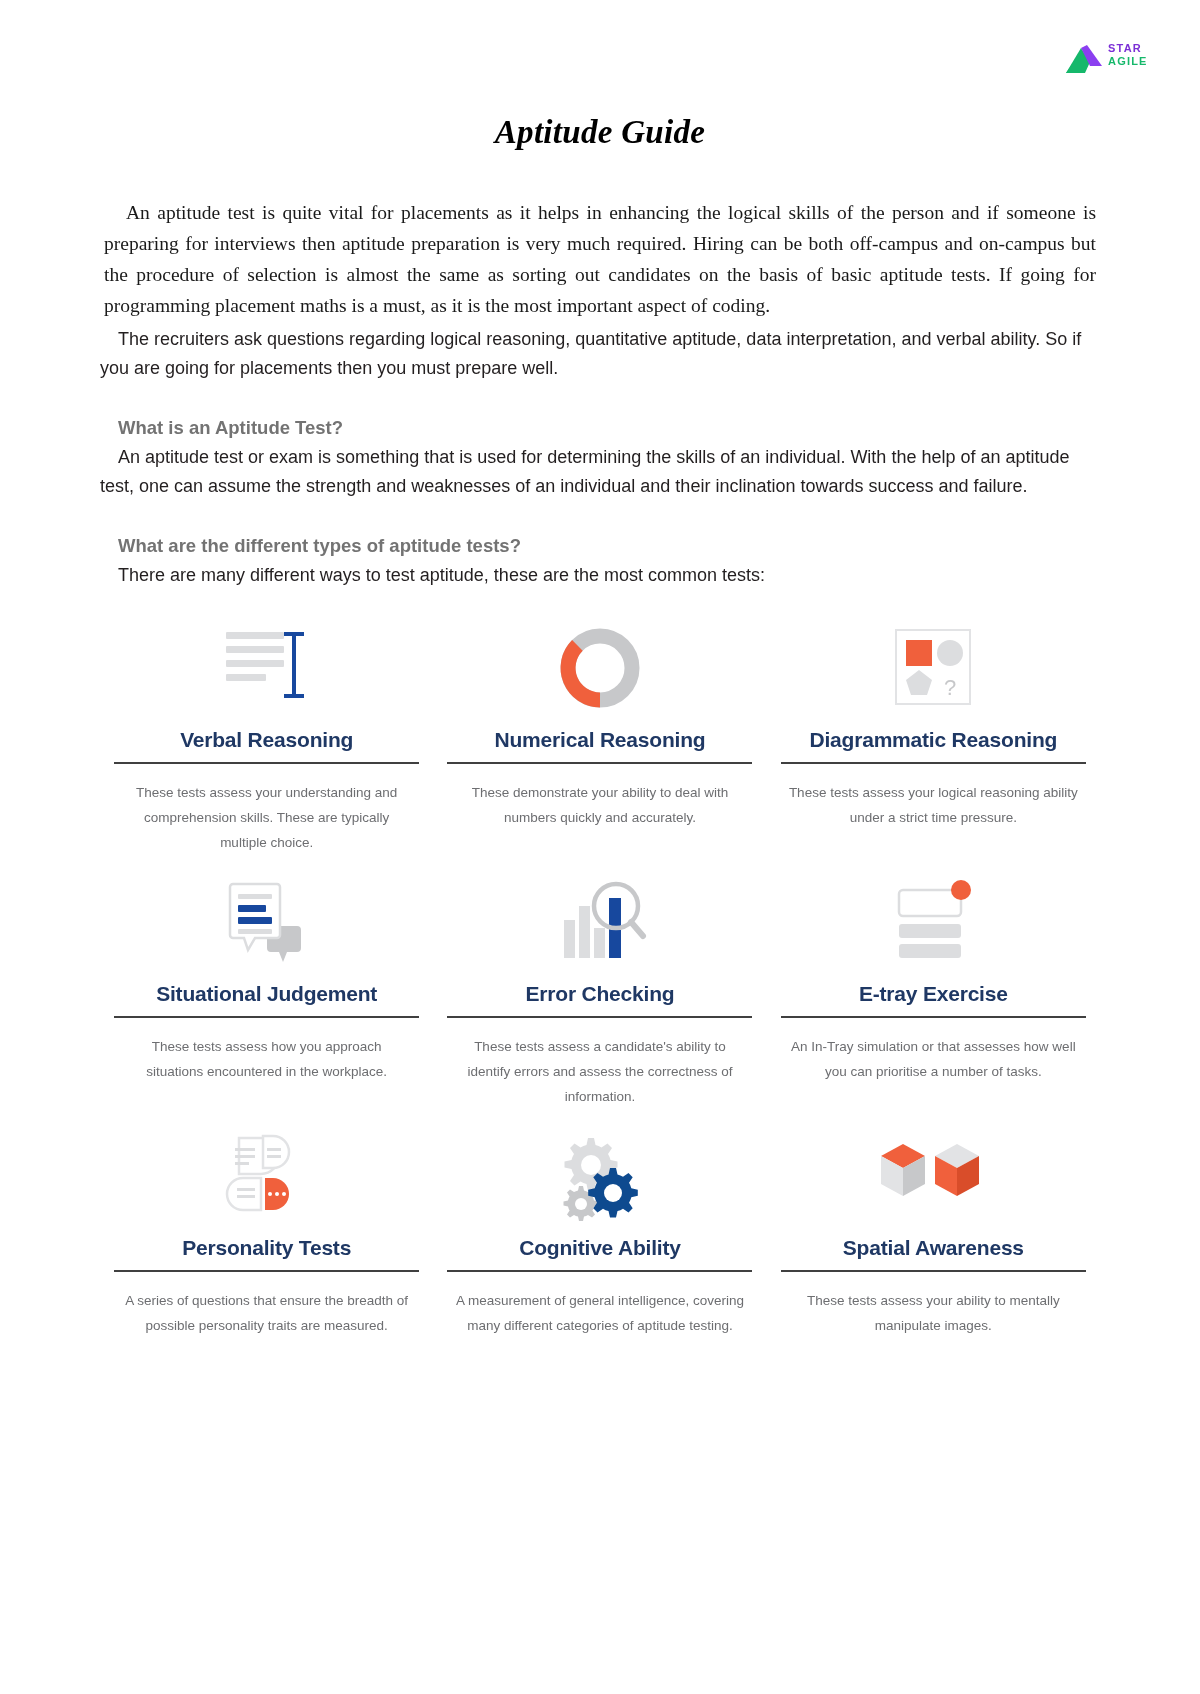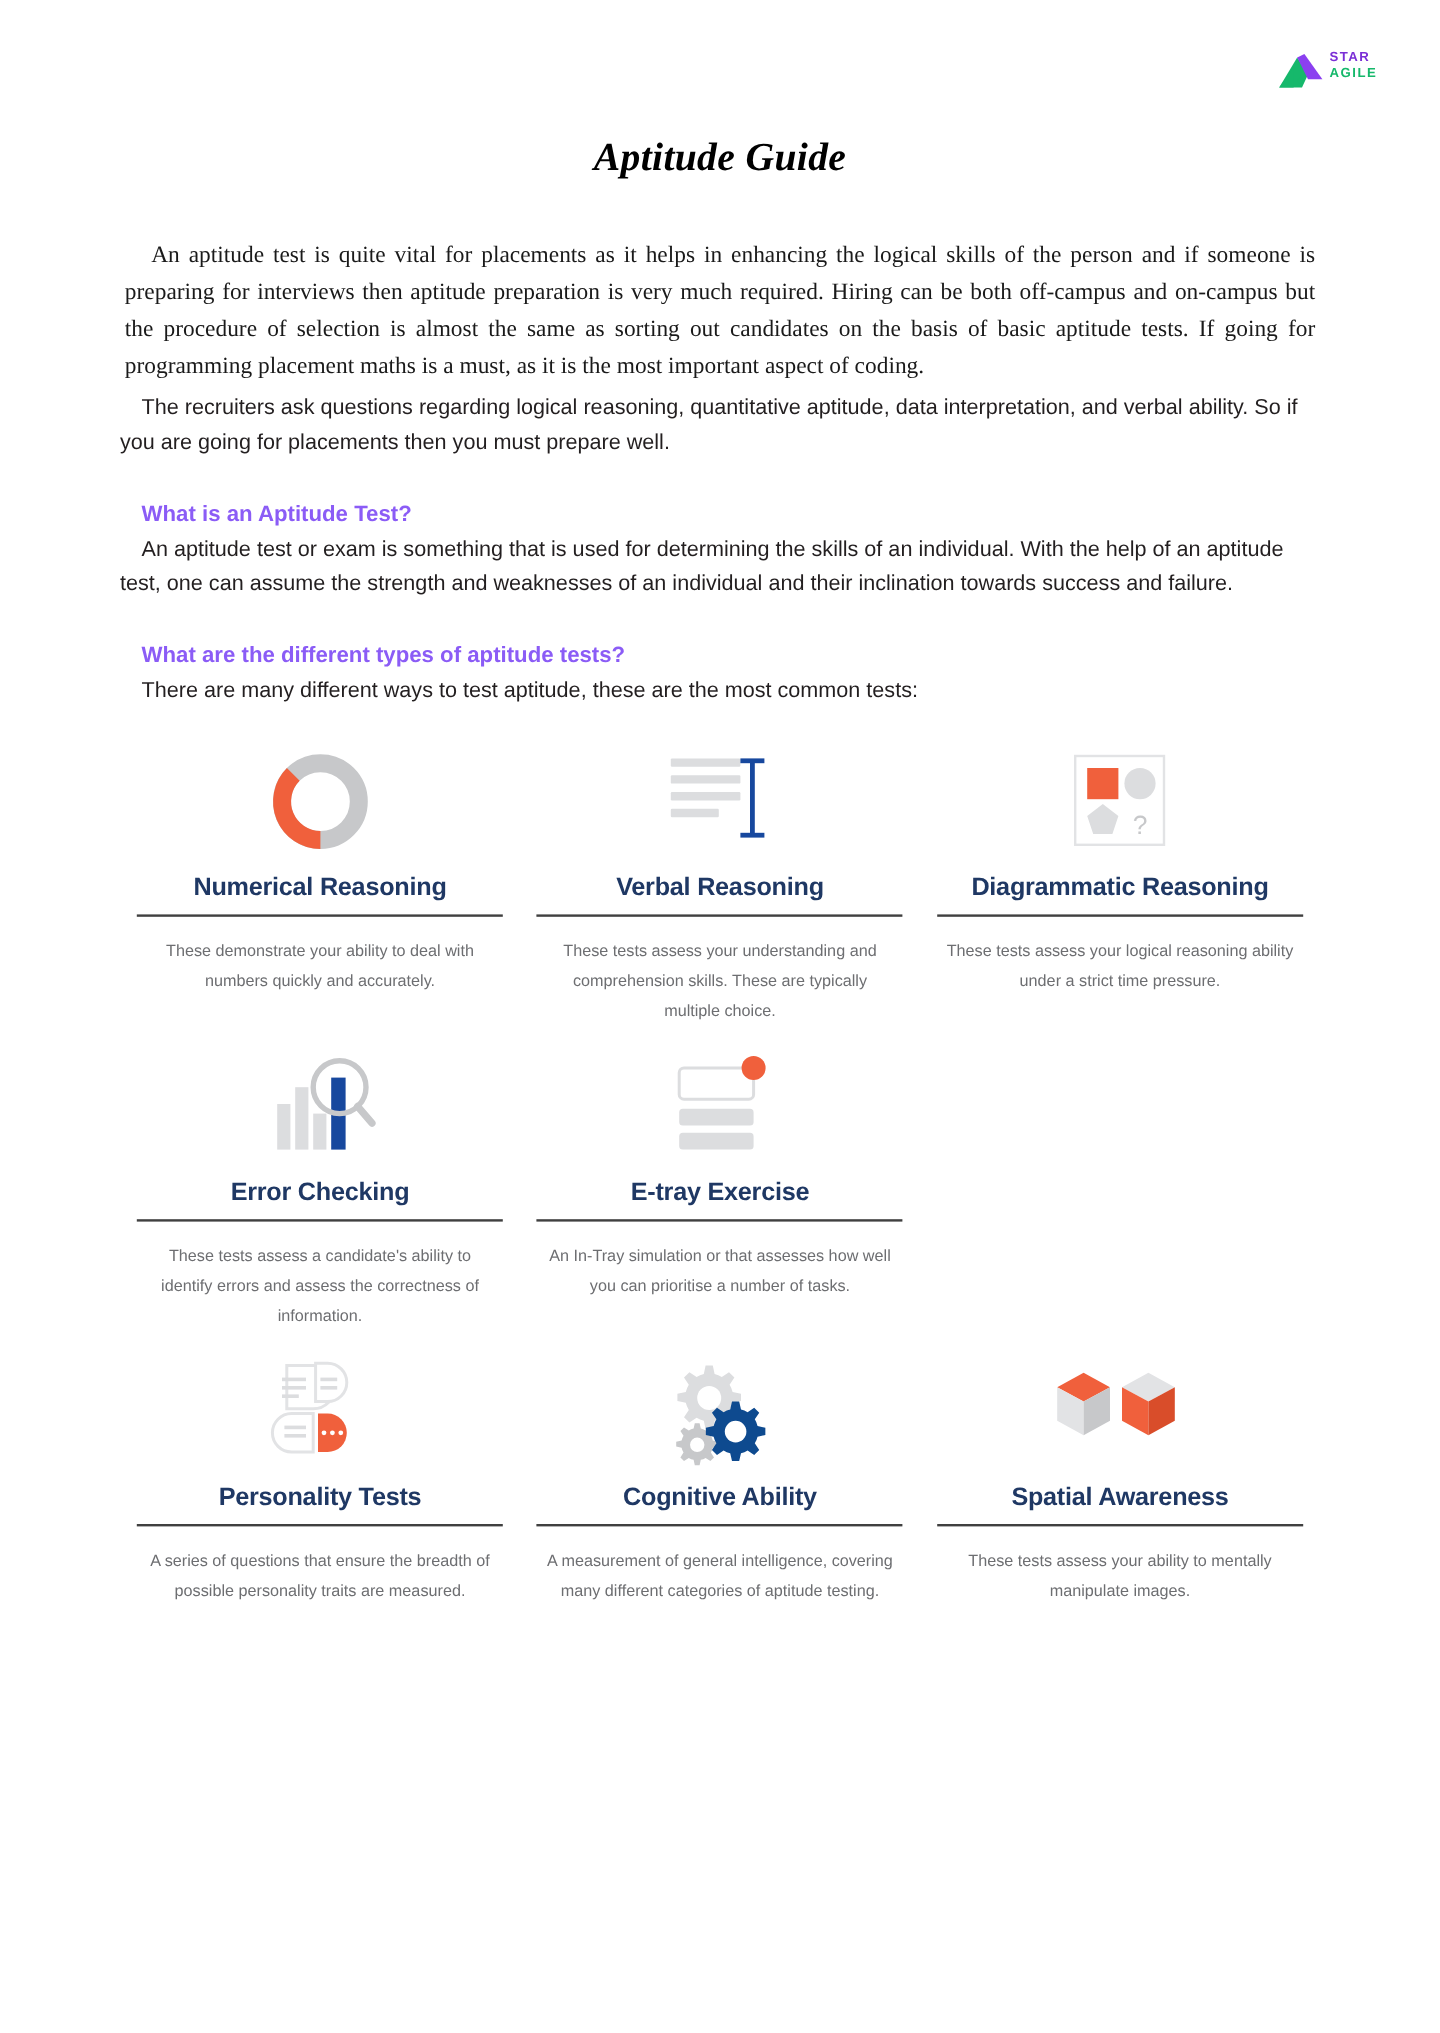--- a/index.html
+++ b/index.html
@@ -73,21 +73,21 @@
     font-size: 18px;
     line-height: 29px;
     color: #231f20;
     margin: 0;
     text-indent: 18px;
   }
   .heading-sans {
     font-family: "Liberation Sans", sans-serif;
     font-size: 18.5px;
     font-weight: bold;
-    color: #8b5cf6;
+    color: #737373;
     margin: 0;
     padding-left: 18px;
   }
 
   .block-intro   { margin-top: 46px; }
   .block-second  { }
   .block-q1-head { margin-top: 34px; }
   .block-q1-body { margin-top: 4px; }
   .block-q2-head { margin-top: 34px; }
   .block-q2-body { margin-top: 4px; }
@@ -176,66 +176,81 @@
   <h2 class="heading-sans block-q1-head">What is an Aptitude Test?</h2>
   <p class="para-sans block-q1-body">An aptitude test or exam is something that is used for determining the skills of an individual. With the help of an aptitude test, one can assume the strength and weaknesses of an individual and their inclination towards success and failure.</p>
 
   <h2 class="heading-sans block-q2-head">What are the different types of aptitude tests?</h2>
   <p class="para-sans block-q2-body">There are many different ways to test aptitude, these are the most common tests:</p>
 
   <div class="cards row1">
 
     <div class="card">
       <div class="card-icon">
-        <svg width="96" height="92" viewBox="0 0 96 92">
-          <circle cx="48" cy="46" r="32" fill="none" stroke="#c7c8ca" stroke-width="15"></circle>
-          <path d="M48 78 A32 32 0 0 1 25.4 23.4" fill="none" stroke="#f0603c" stroke-width="15"></path>
-        </svg>
-      </div>
-      <div class="card-title">Numerical Reasoning</div>
-      <div class="card-rule"></div>
-      <div class="card-desc">These demonstrate your ability to deal with numbers quickly and accurately.</div>
-    </div>
-
-    <div class="card">
-      <div class="card-icon">
         <svg width="110" height="92" viewBox="0 0 110 92">
           <rect x="14" y="10" width="58" height="7" rx="1" fill="#dcdddf"></rect>
           <rect x="14" y="24" width="58" height="7" rx="1" fill="#dcdddf"></rect>
           <rect x="14" y="38" width="58" height="7" rx="1" fill="#dcdddf"></rect>
           <rect x="14" y="52" width="40" height="7" rx="1" fill="#dcdddf"></rect>
           <rect x="80" y="12" width="4" height="62" fill="#17489e"></rect>
           <rect x="72" y="10" width="20" height="4" fill="#17489e"></rect>
           <rect x="72" y="72" width="20" height="4" fill="#17489e"></rect>
         </svg>
       </div>
       <div class="card-title">Verbal Reasoning</div>
       <div class="card-rule"></div>
       <div class="card-desc">These tests assess your understanding and comprehension skills. These are typically multiple choice.</div>
     </div>
 
     <div class="card">
       <div class="card-icon">
+        <svg width="96" height="92" viewBox="0 0 96 92">
+          <circle cx="48" cy="46" r="32" fill="none" stroke="#c7c8ca" stroke-width="15"></circle>
+          <path d="M48 78 A32 32 0 0 1 25.4 23.4" fill="none" stroke="#f0603c" stroke-width="15"></path>
+        </svg>
+      </div>
+      <div class="card-title">Numerical Reasoning</div>
+      <div class="card-rule"></div>
+      <div class="card-desc">These demonstrate your ability to deal with numbers quickly and accurately.</div>
+    </div>
+
+    <div class="card">
+      <div class="card-icon">
         <svg width="90" height="92" viewBox="0 0 90 92">
           <rect x="8" y="8" width="74" height="74" fill="none" stroke="#e2e3e5" stroke-width="2"></rect>
           <rect x="18" y="18" width="26" height="26" fill="#f0603c"></rect>
           <circle cx="62" cy="31" r="13" fill="#dcdddf"></circle>
           <polygon points="31,48 44,58 39,73 23,73 18,58" fill="#dcdddf"></polygon>
           <text x="62" y="73" font-family="Liberation Sans, sans-serif" font-size="22" fill="#c7c8ca" text-anchor="middle">?</text>
         </svg>
       </div>
       <div class="card-title">Diagrammatic Reasoning</div>
       <div class="card-rule"></div>
       <div class="card-desc">These tests assess your logical reasoning ability under a strict time pressure.</div>
     </div>
 
   </div>
 
   <div class="cards row2">
 
+    <div class="card">
+      <div class="card-icon">
+        <svg width="104" height="92" viewBox="0 0 104 92">
+          <path d="M56 50 H82 a4 4 0 0 1 4 4 v18 a4 4 0 0 1 -4 4 H72 l-4 10 l-4 -10 H56 a4 4 0 0 1 -4 -4 V54 a4 4 0 0 1 4 -4 Z" fill="#c7c8ca"></path>
+          <path d="M18 8 H62 a3 3 0 0 1 3 3 v48 a3 3 0 0 1 -3 3 H40 l-7 12 l-4 -12 H18 a3 3 0 0 1 -3 -3 V11 a3 3 0 0 1 3 -3 Z" fill="#ffffff" stroke="#dcdddf" stroke-width="2.5"></path>
+          <rect x="23" y="18" width="34" height="5" rx="1" fill="#dcdddf"></rect>
+          <rect x="23" y="29" width="28" height="7" rx="1" fill="#17489e"></rect>
+          <rect x="23" y="41" width="34" height="7" rx="1" fill="#17489e"></rect>
+          <rect x="23" y="53" width="34" height="5" rx="1" fill="#dcdddf"></rect>
+        </svg>
+      </div>
+      <div class="card-title">Situational Judgement</div>
+      <div class="card-rule"></div>
+      <div class="card-desc">These tests assess how you approach situations encountered in the workplace.</div>
+    </div>
 
     <div class="card">
       <div class="card-icon">
         <svg width="100" height="92" viewBox="0 0 100 92">
           <rect x="14" y="44" width="11" height="38" fill="#dcdddf"></rect>
           <rect x="29" y="30" width="11" height="52" fill="#dcdddf"></rect>
           <rect x="44" y="52" width="11" height="30" fill="#dcdddf"></rect>
           <rect x="59" y="22" width="12" height="60" fill="#17489e"></rect>
           <circle cx="66" cy="30" r="22" fill="none" stroke="#c7c8ca" stroke-width="4.5"></circle>
           <line x1="81" y1="46" x2="93" y2="60" stroke="#c7c8ca" stroke-width="6" stroke-linecap="round"></line>

